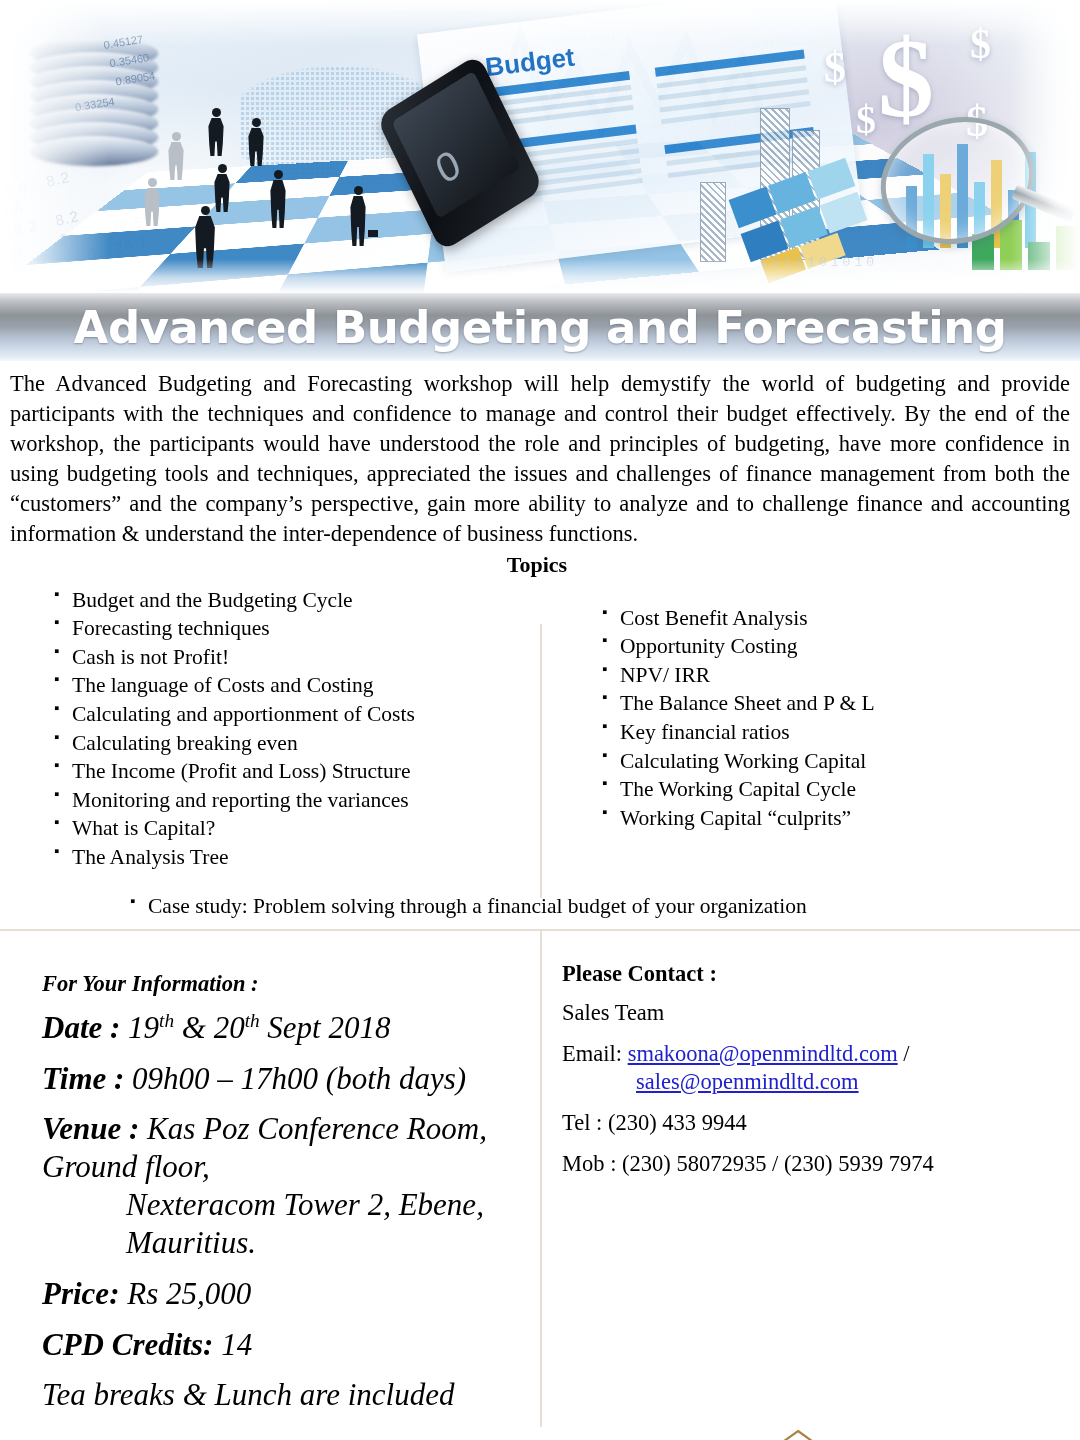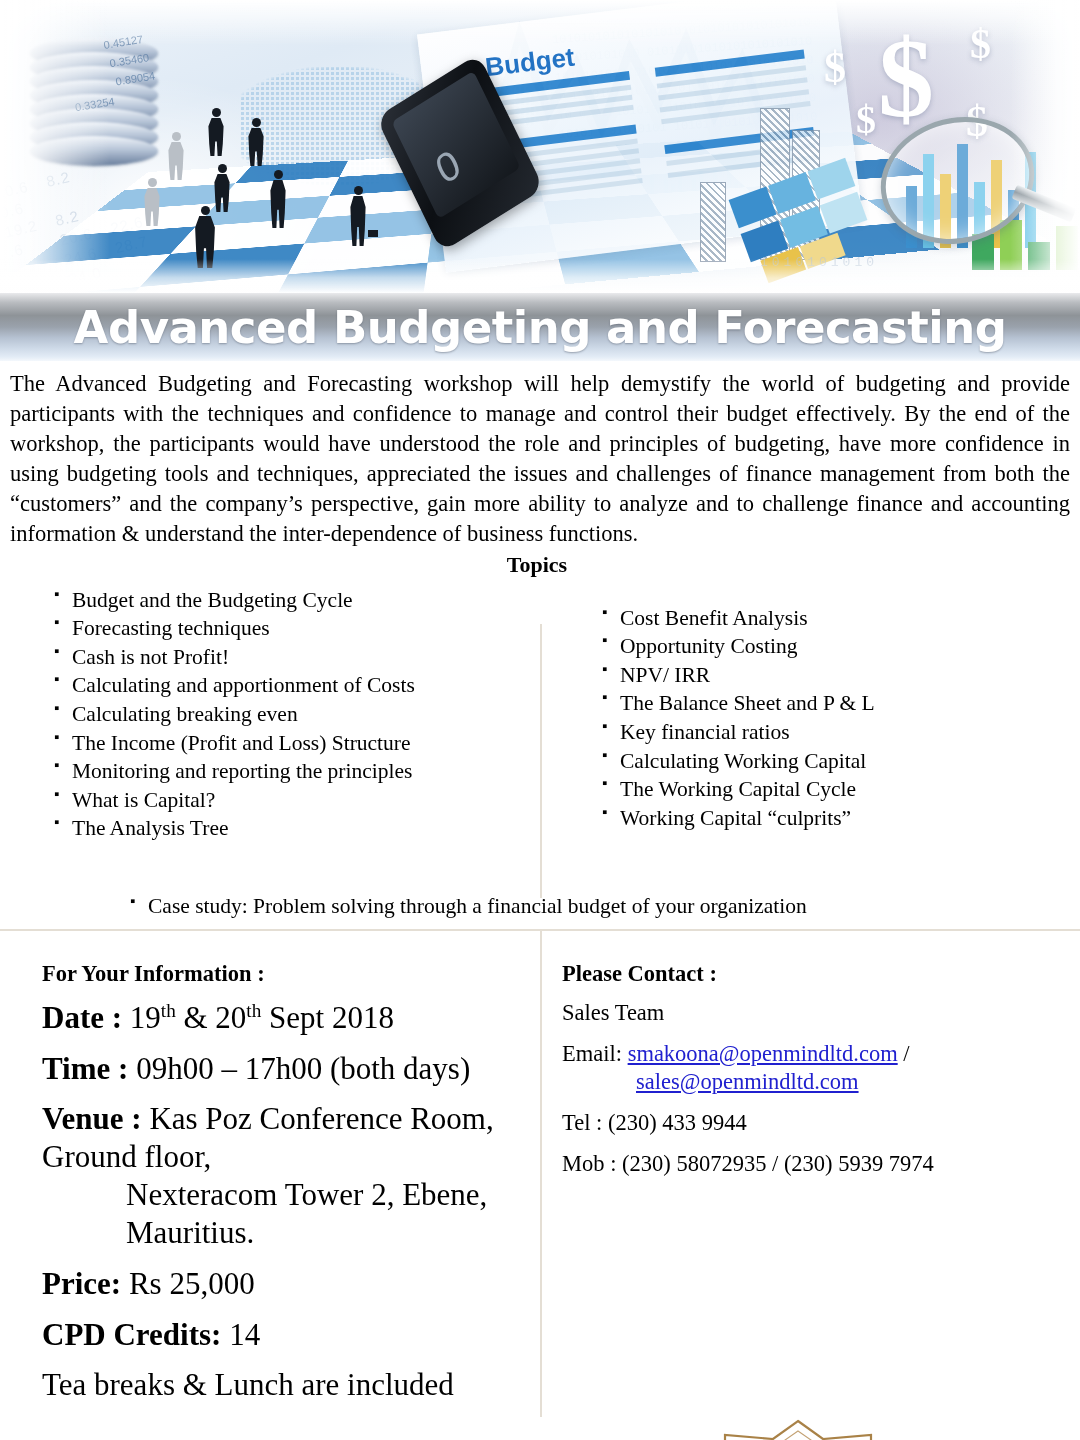--- a/index.html
+++ b/index.html
@@ -268,21 +268,21 @@
 
   
   .bottom {
     position: relative;
     display: flex;
     margin-top: 0;
   }
   .bottom .vline {
     position: absolute; left: 540px; top: 0; bottom: 0; width: 2px; background: #e4ded4;
   }
-  .col-info { width: 50%; box-sizing: border-box; padding: 30px 10px 0 42px; }
+  .col-info { width: 50%; box-sizing: border-box; padding: 40px 10px 0 42px; font-style: italic; }
   .col-contact { width: 50%; box-sizing: border-box; padding: 30px 10px 0 22px; }
 
   .sec-head {
     font-weight: bold;
     font-size: 22.5px;
     margin-bottom: 12px;
   }
   .info-line {
     font-size: 31px;
     line-height: 1.22;
@@ -586,24 +586,25 @@
 <div class="topics-head">Topics</div>
 
 <div class="topics-wrap">
   <div class="vdivider"></div>
 
   <div class="topic-col left">
     <ul>
       <li>Budget and the Budgeting Cycle</li>
       <li>Forecasting techniques</li>
       <li>Cash is not Profit!</li>
+      <li>The language of Costs and Costing</li>
       <li>Calculating and apportionment of Costs</li>
       <li>Calculating breaking even</li>
       <li>The Income (Profit and Loss) Structure</li>
-      <li>Monitoring and reporting the principles</li>
+      <li>Monitoring and reporting the variances</li>
       <li>What is Capital?</li>
       <li>The Analysis Tree</li>
     </ul>
   </div>
 
   <div class="topic-col right">
     <ul>
       <li>Cost Benefit Analysis</li>
       <li>Opportunity Costing</li>
       <li>NPV/ IRR</li>

